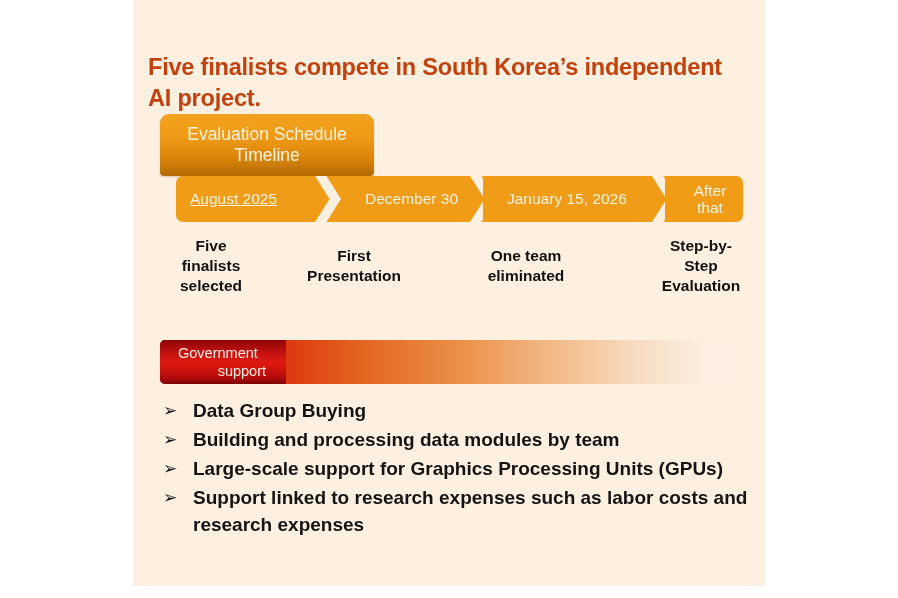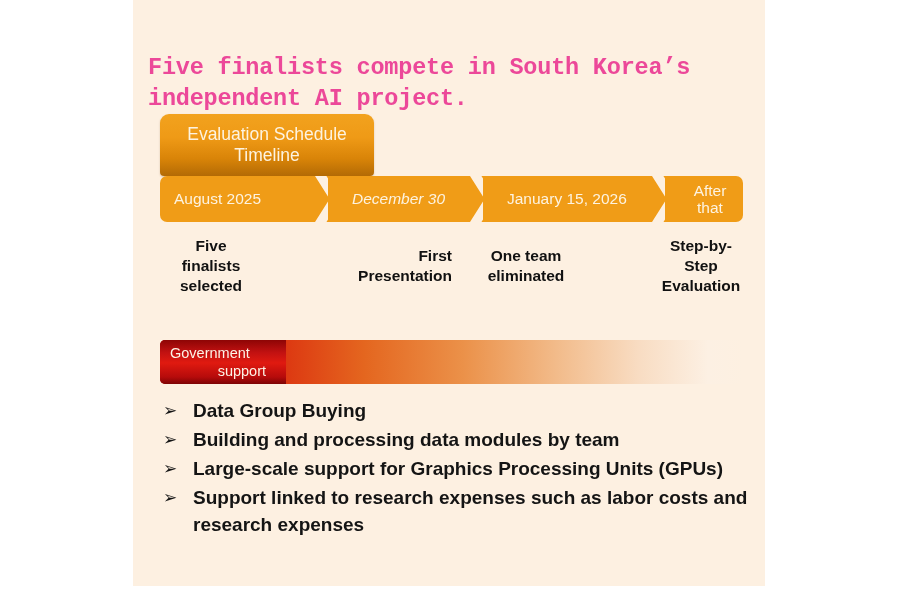--- a/index.html
+++ b/index.html
@@ -34,23 +34,22 @@
 
   
   #title {
     position: absolute;
     left: 148px;
     top: 36px;
     width: 600px;
     font-size: 23.5px;
     font-weight: bold;
     line-height: 1.35;
-    color: #ec4899;
+    color: #c2410c;
     letter-spacing: -0.2px;
-    font-family: Liberation Mono, monospace;
   }
 
   
   #timeline-badge {
     position: absolute;
     left: 160px;
     top: 114px;
     width: 214px;
     height: 62px;
     border-radius: 9px 9px 4px 4px;
@@ -158,20 +157,21 @@
         #b60b0b 84%,
         #7d0404 100%);
     color: #fdf3e6;
     font-size: 14.5px;
     line-height: 1.25;
     display: flex;
     flex-direction: column;
     align-items: center;
     justify-content: center;
     box-sizing: border-box;
+    padding-left: 8px;
   }
   #support-chip .l1 { align-self: flex-start; padding-left: 10px; }
   #support-chip .l2 { align-self: flex-end; padding-right: 20px; }
 
   
   #bullets {
     position: absolute;
     left: 163px;
     top: 398px;
     width: 590px;
@@ -203,42 +203,42 @@
 
   <div id="panel"></div>
 
   <h1 id="title">Five finalists compete in South Korea’s independent AI project.</h1>
 
   <div id="timeline-badge">
     <span>Evaluation Schedule Timeline</span>
   </div>
 
   <div id="arrow-row">
-    <div class="seg first" style="left:0px; width:200px;">
+    <div class="seg first" style="left:16px; width:200px;text-decoration:underline;">
       <span>August 2025</span>
     </div>
     <div class="notch" style="left:155px;"></div>
 
-    <div class="seg mid" style="left:168px; width:155px;font-style:italic;">
+    <div class="seg mid" style="left:181px; width:155px;">
       <span>December 30</span>
     </div>
     <div class="notch" style="left:310px;"></div>
 
     <div class="seg mid" style="left:323px; width:182px;">
       <span>January 15, 2026</span>
     </div>
     <div class="notch" style="left:492px;"></div>
 
     <div class="seg last" style="left:505px; width:78px;">
       <span>After<br>that</span>
     </div>
   </div>
 
   <div class="caption" style="left:152px; top:236px; width:118px;">Five<br>finalists<br>selected</div>
-  <div class="caption" style="left:312px; top:246px; width:140px;text-align:right;">First<br>Presentation</div>
+  <div class="caption" style="left:284px; top:246px; width:140px;">First<br>Presentation</div>
   <div class="caption" style="left:456px; top:246px; width:140px;">One team<br>eliminated</div>
   <div class="caption" style="left:645px; top:236px; width:112px;">Step-by-<br>Step<br>Evaluation</div>
 
   <div id="support-bar"></div>
   <div id="support-chip">
     <span class="l1">Government</span>
     <span class="l2">support</span>
   </div>
 
   <div id="bullets">

